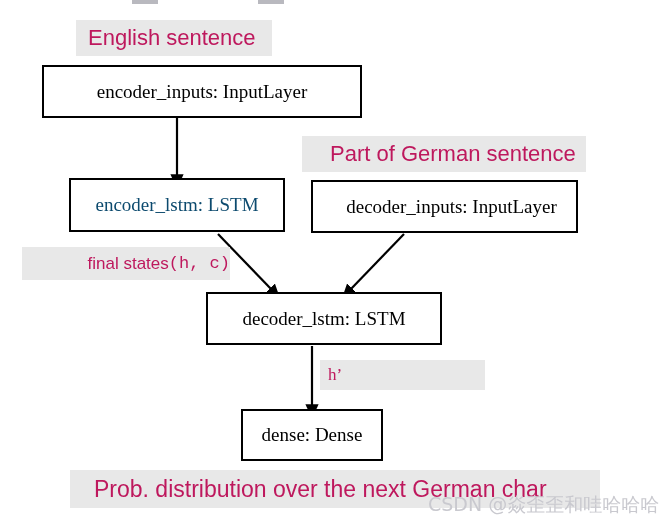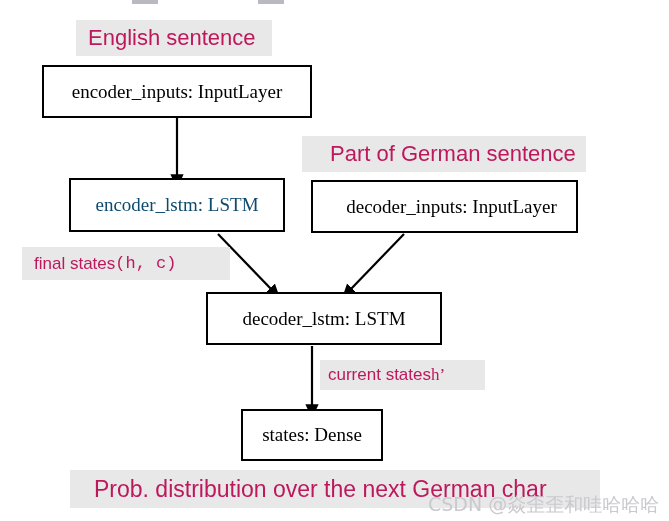--- a/index.html
+++ b/index.html
@@ -84,51 +84,50 @@
       </marker>
     </defs>
     <g id="edges-group">
         <line x1="177" y1="118" x2="177" y2="177" stroke="#000000" stroke-width="2.2" marker-end="url(#arrowhead)"></line>
         <line x1="218" y1="234" x2="272" y2="290" stroke="#000000" stroke-width="2.2" marker-end="url(#arrowhead)"></line>
         <line x1="404" y1="234" x2="350" y2="290" stroke="#000000" stroke-width="2.2" marker-end="url(#arrowhead)"></line>
         <line x1="312" y1="346" x2="312" y2="407" stroke="#000000" stroke-width="2.2" marker-end="url(#arrowhead)"></line>
       </g>
   </svg>
 
-  <div class="node-box" id="node0" style="left: 42px; top: 65px; width: 270px; height: 53px; font-size: 19px; border-color: rgb(0, 0, 0); background: rgb(255, 255, 255); color: rgb(0, 0, 0);">
+  <div class="node-box" id="node0" style="left: 42px; top: 65px; width: 320px; height: 53px; font-size: 19px; border-color: rgb(0, 0, 0); background: rgb(255, 255, 255); color: rgb(0, 0, 0);">
     <span>encoder_inputs: InputLayer</span>
   </div>
   <div class="node-box" id="node1" style="left: 69px; top: 178px; width: 216px; height: 54px; font-size: 19px; border-color: rgb(0, 0, 0); background: rgb(255, 255, 255); color: #0c4a6e;">
     <span>encoder_lstm: LSTM</span>
   </div>
   <div class="node-box" id="node2" style="left: 311px; top: 180px; width: 267px; height: 53px; font-size: 19px; border-color: rgb(0, 0, 0); background: rgb(255, 255, 255); color: rgb(0, 0, 0); padding-left: 14px;">
     <span>decoder_inputs: InputLayer</span>
   </div>
   <div class="node-box" id="node3" style="left: 206px; top: 292px; width: 236px; height: 53px; font-size: 19px; border-color: rgb(0, 0, 0); background: rgb(255, 255, 255); color: rgb(0, 0, 0);">
     <span>decoder_lstm: LSTM</span>
   </div>
   <div class="node-box" id="node4" style="left: 241px; top: 409px; width: 142px; height: 52px; font-size: 19px; border-color: rgb(0, 0, 0); background: rgb(255, 255, 255); color: rgb(0, 0, 0);">
-    <span>states: Dense</span>
+    <span>dense: Dense</span>
   </div>
 
   <div class="annot" id="ann0" style="left: 76px; top: 20px; width: 196px; height: 36px; font-size: 22px; padding-left: 12px; background: rgb(232, 232, 232);">
     <span>English sentence</span>
   </div>
 
   <div class="annot" id="ann1" style="left: 302px; top: 136px; width: 284px; height: 36px; font-size: 22px; padding-left: 28px; background: rgb(232, 232, 232);">
     <span>Part of German sentence</span>
   </div>
 
-  <div class="annot" id="ann2" style="left: 22px; top: 247px; width: 208px; height: 33px; font-size: 17px; padding-left: 12px; background: rgb(232, 232, 232);">
+  <div class="annot" id="ann2" style="left: 22px; top: 247px; width: 208px; height: 33px; font-size: 17px; padding-left: 12px; background: rgb(232, 232, 232); justify-content: flex-end;">
     <span>final states </span>
       <span class="mono">(h, c)</span>
   </div>
 
   <div class="annot" id="ann3" style="left: 320px; top: 360px; width: 165px; height: 30px; font-size: 17px; padding-left: 8px; background: rgb(232, 232, 232);">
-    <span>current states </span>
       <span class="serif">h’</span>
   </div>
 
   <div class="annot" id="ann4" style="left: 70px; top: 470px; width: 530px; height: 38px; font-size: 23px; padding-left: 24px; background: rgb(232, 232, 232);">
     <span>Prob. distribution over the next German char</span>
   </div>
 
   <div class="watermark" id="wm" style="left: 428px; top: 492px; font-size: 19px; color: rgb(201, 201, 207);">CSDN @焱歪歪和哇哈哈哈</div>
 
 </div>

